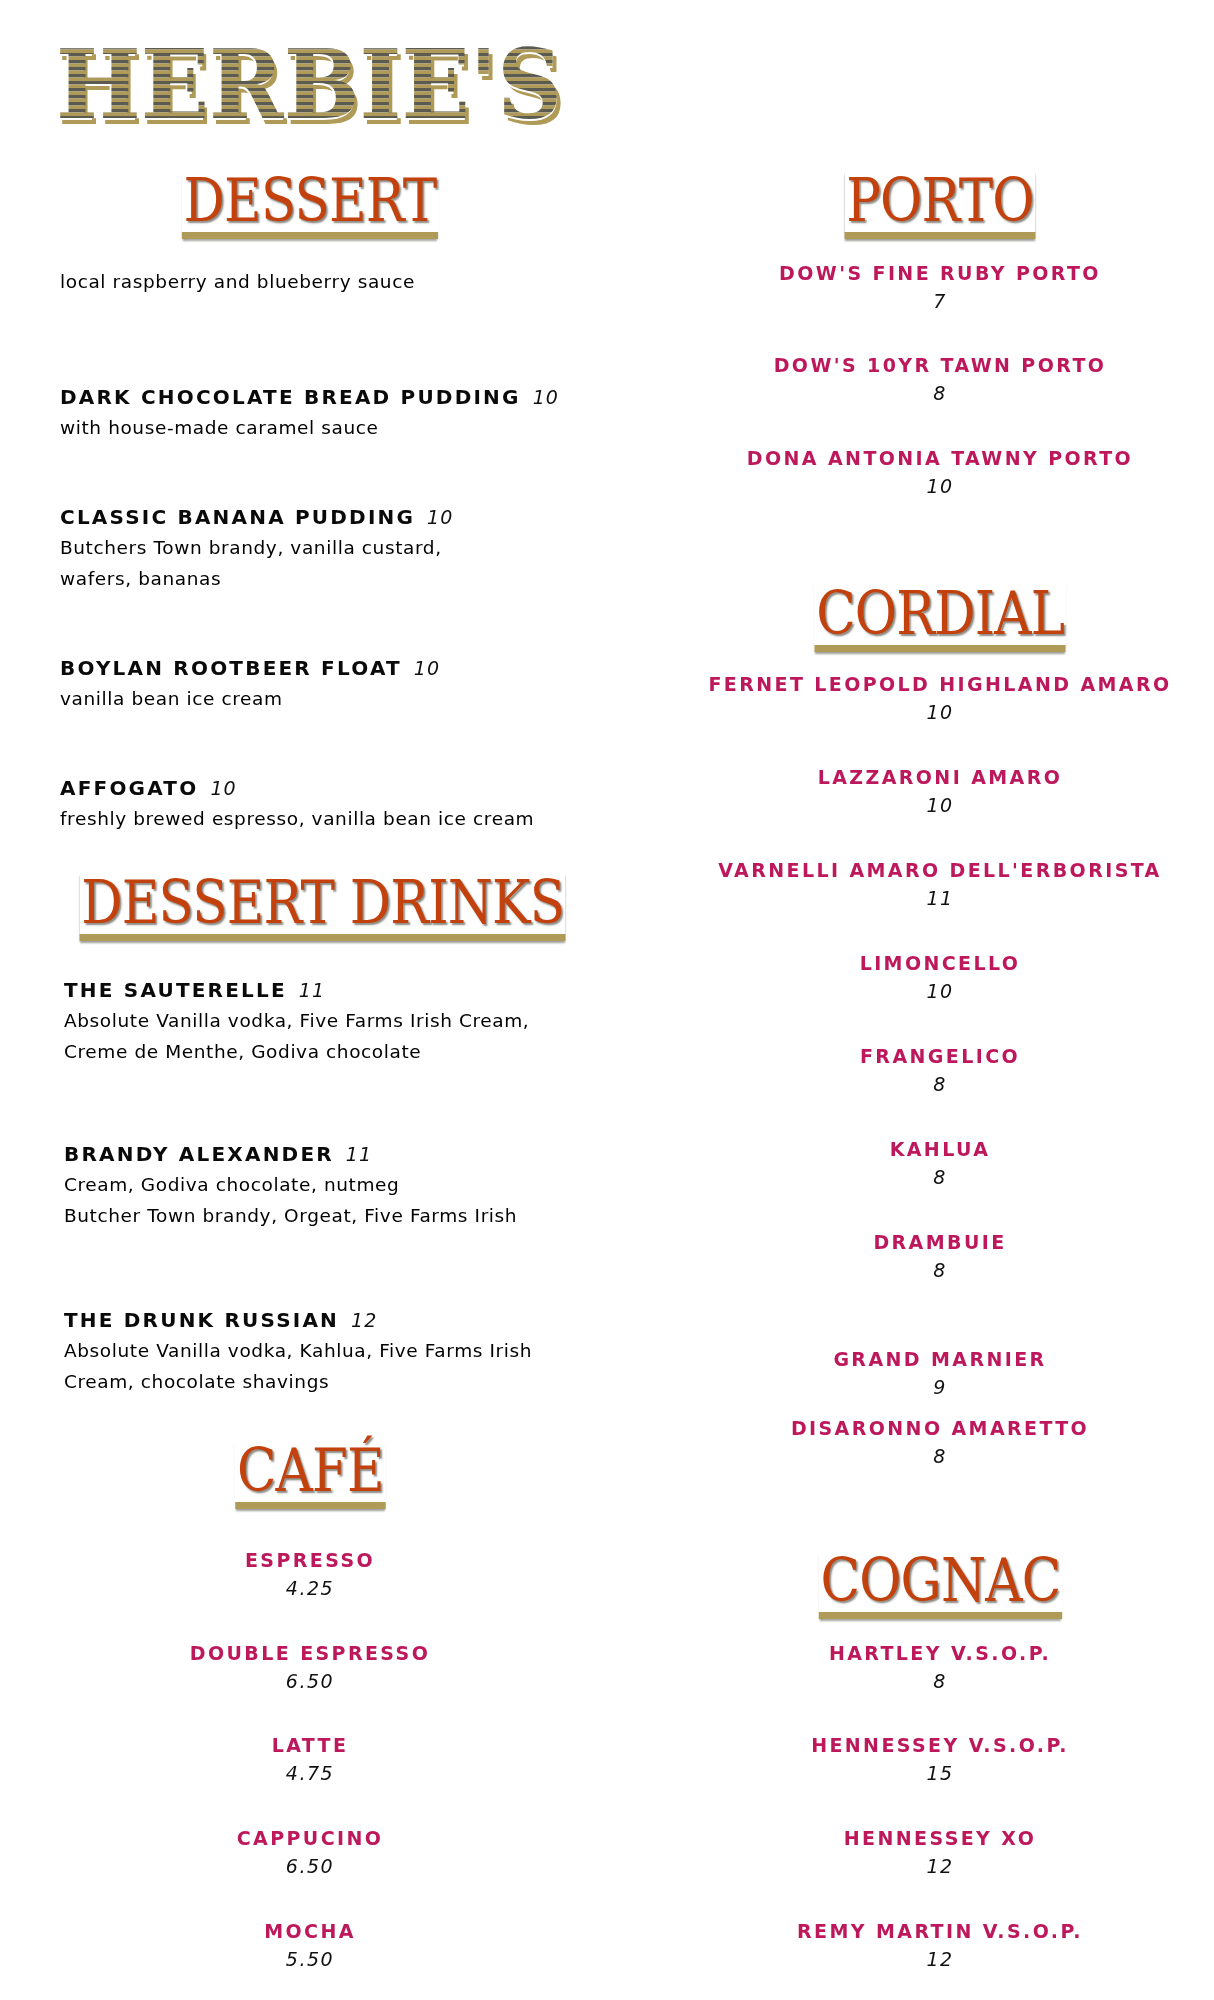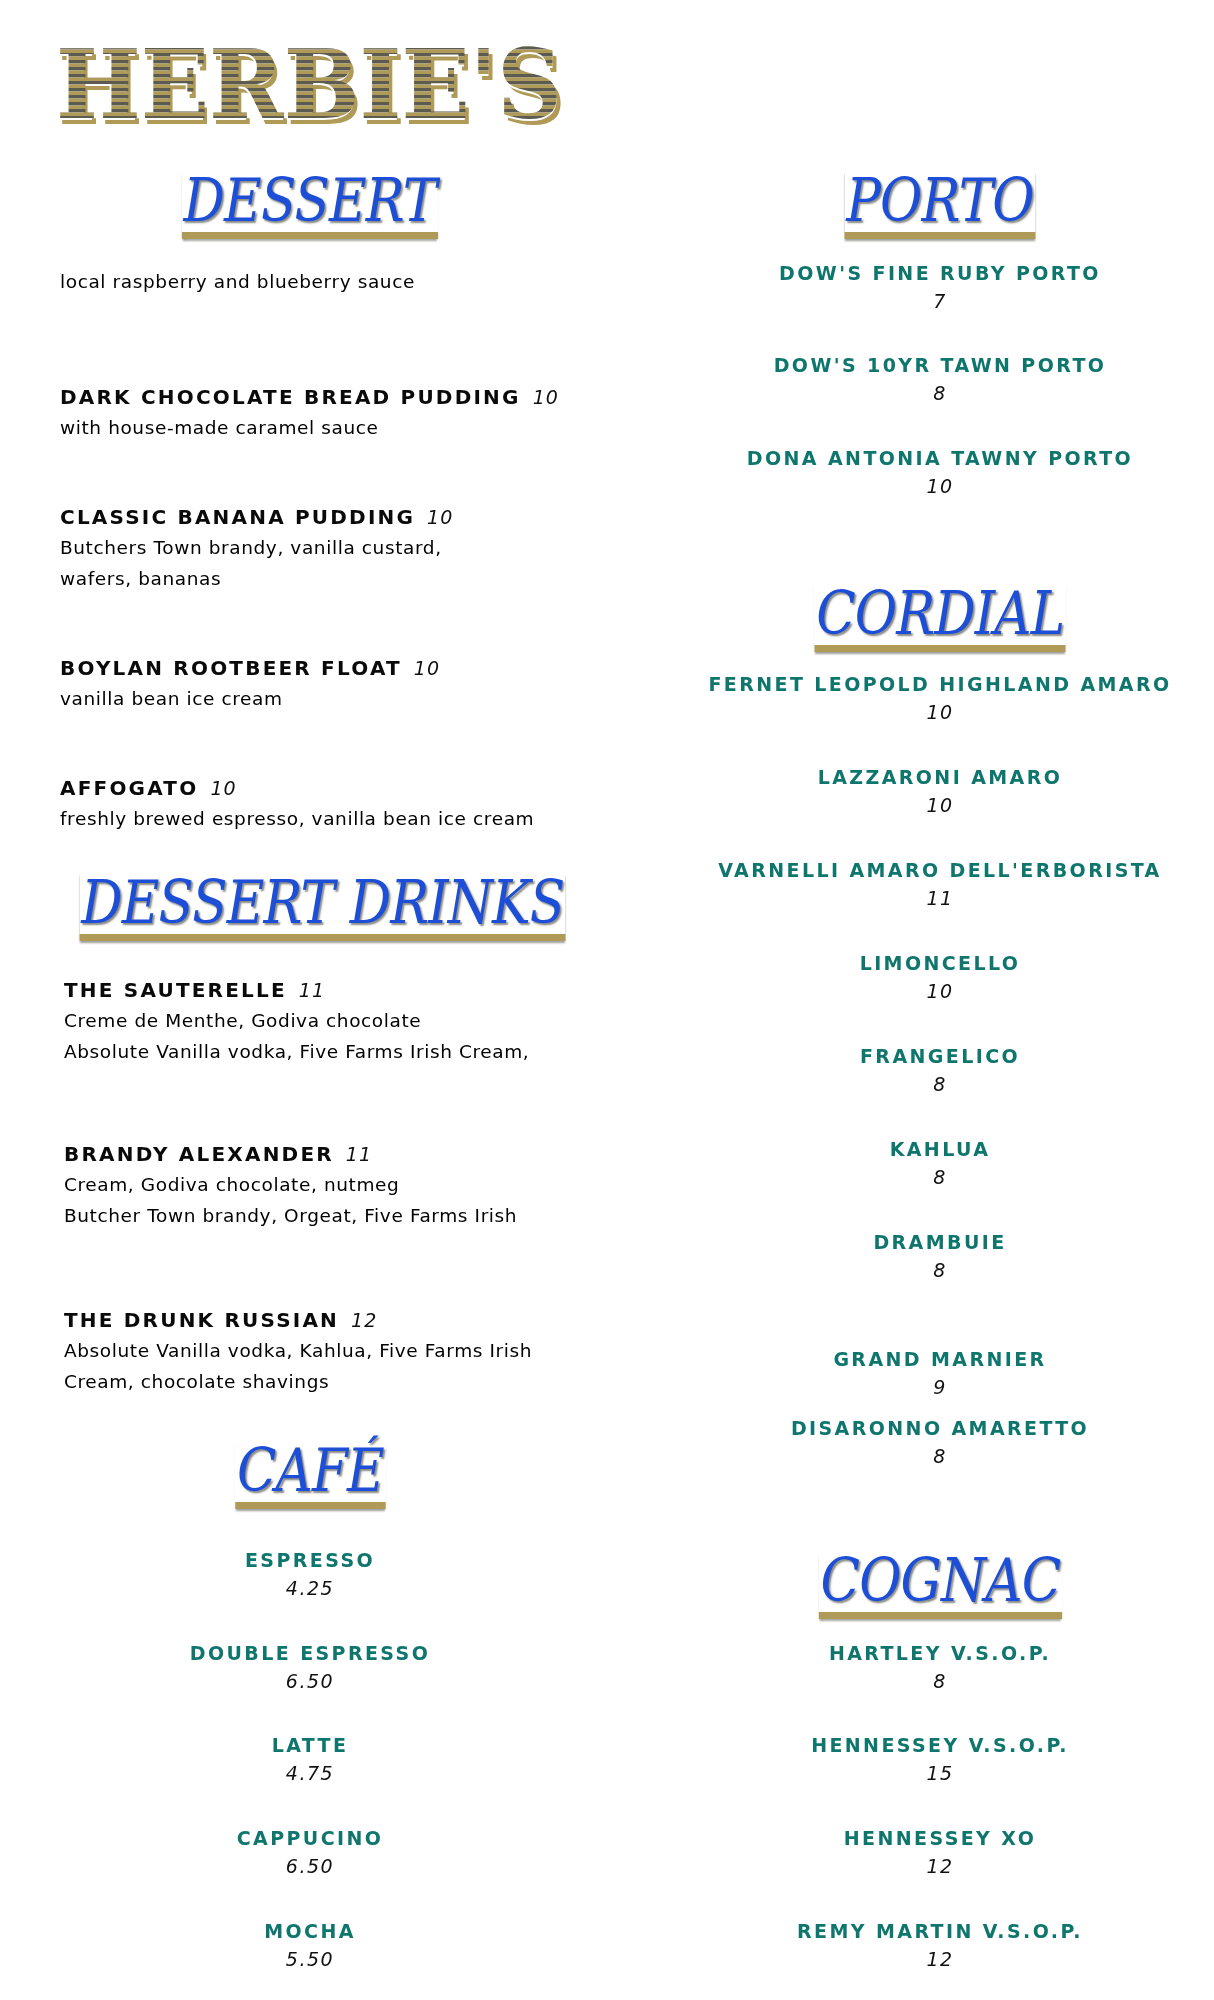--- a/index.html
+++ b/index.html
@@ -4,35 +4,34 @@
 <style>
   html, body { margin:0; padding:0; background:#ffffff; }
   body { width:1214px; height:2000px; position:relative; overflow:hidden; font-family:"DejaVu Sans", sans-serif; color:#111; }
   .abs { position:absolute; }
   
   .logo { left:52px; top:46px; width:520px; height:86px; }
   .logo svg { display:block; }
   
   .heading {
     position:absolute; font-family:"DejaVu Serif", serif; font-weight:normal;
-    color:#1d4ed8; text-shadow:2px 2px 2px rgba(40,40,30,0.55);
+    color:#c2410c; text-shadow:2px 2px 2px rgba(40,40,30,0.55);
     line-height:1; white-space:nowrap; letter-spacing:-1px;
     text-align:center;
-    font-style:italic;
   }
   .heading .txt { display:inline-block; padding:0 2px 2px; border-bottom:7px solid #b09a57; box-shadow:0 3px 2px -1px rgba(40,40,30,0.45); transform:scaleX(0.86); transform-origin:center; }
   
   .item { position:absolute; left:60px; width:520px; }
   .item.indent { left:64px; }
   .item .name { font-family:"DejaVu Sans", sans-serif; font-weight:bold; font-size:20px; letter-spacing:2.2px; color:#0a0a0a; white-space:nowrap; line-height:26px; }
   .item .price { font-family:"DejaVu Sans", sans-serif; font-style:italic; font-weight:normal; font-size:19px; letter-spacing:1px; margin-left:12px; color:#111; }
   .item .desc { font-family:"DejaVu Sans", sans-serif; font-size:18.5px; color:#000000; line-height:31px; letter-spacing:0.6px; margin-top:2px; }
   
   .citem { position:absolute; text-align:center; }
-  .citem .name { font-family:"DejaVu Sans", sans-serif; font-weight:bold; font-size:19px; letter-spacing:2.4px; color:#0f766e; white-space:nowrap; line-height:26px; }
+  .citem .name { font-family:"DejaVu Sans", sans-serif; font-weight:bold; font-size:19px; letter-spacing:2.4px; color:#be185d; white-space:nowrap; line-height:26px; }
   .citem .price { font-family:"DejaVu Sans", sans-serif; font-style:italic; font-size:19px; letter-spacing:1.5px; color:#111; line-height:30px; }
   .left-col .citem { left:110px; width:400px; }
   .right-col .citem { left:690px; width:500px; }
 </style>
 </head>
 <body>
 
 <div class="abs logo">
   <svg width="520" height="86" viewBox="0 0 520 86">
     <defs>
@@ -80,22 +79,22 @@
     <div class="desc">freshly brewed espresso, vanilla bean ice cream</div>
   </div>
 
   <div class="heading" style="left:40px; width:540px; top:872px; font-size:60px;">
     <span class="txt">DESSERT DRINKS</span>
   </div>
 
   <div class="item indent" style="top:977px;">
     <div class="name"><span>THE SAUTERELLE</span><span class="price">11</span></div>
     <div class="desc">
+      <div>Absolute Vanilla vodka, Five Farms Irish Cream,</div>
       <div>Creme de Menthe, Godiva chocolate</div>
-      <div>Absolute Vanilla vodka, Five Farms Irish Cream,</div>
     </div>
   </div>
 
   <div class="item indent" style="top:1141px;">
     <div class="name"><span>BRANDY ALEXANDER</span><span class="price">11</span></div>
     <div class="desc">
       <div>Cream, Godiva chocolate, nutmeg</div>
       <div>Butcher Town brandy, Orgeat, Five Farms Irish</div>
     </div>
   </div>

